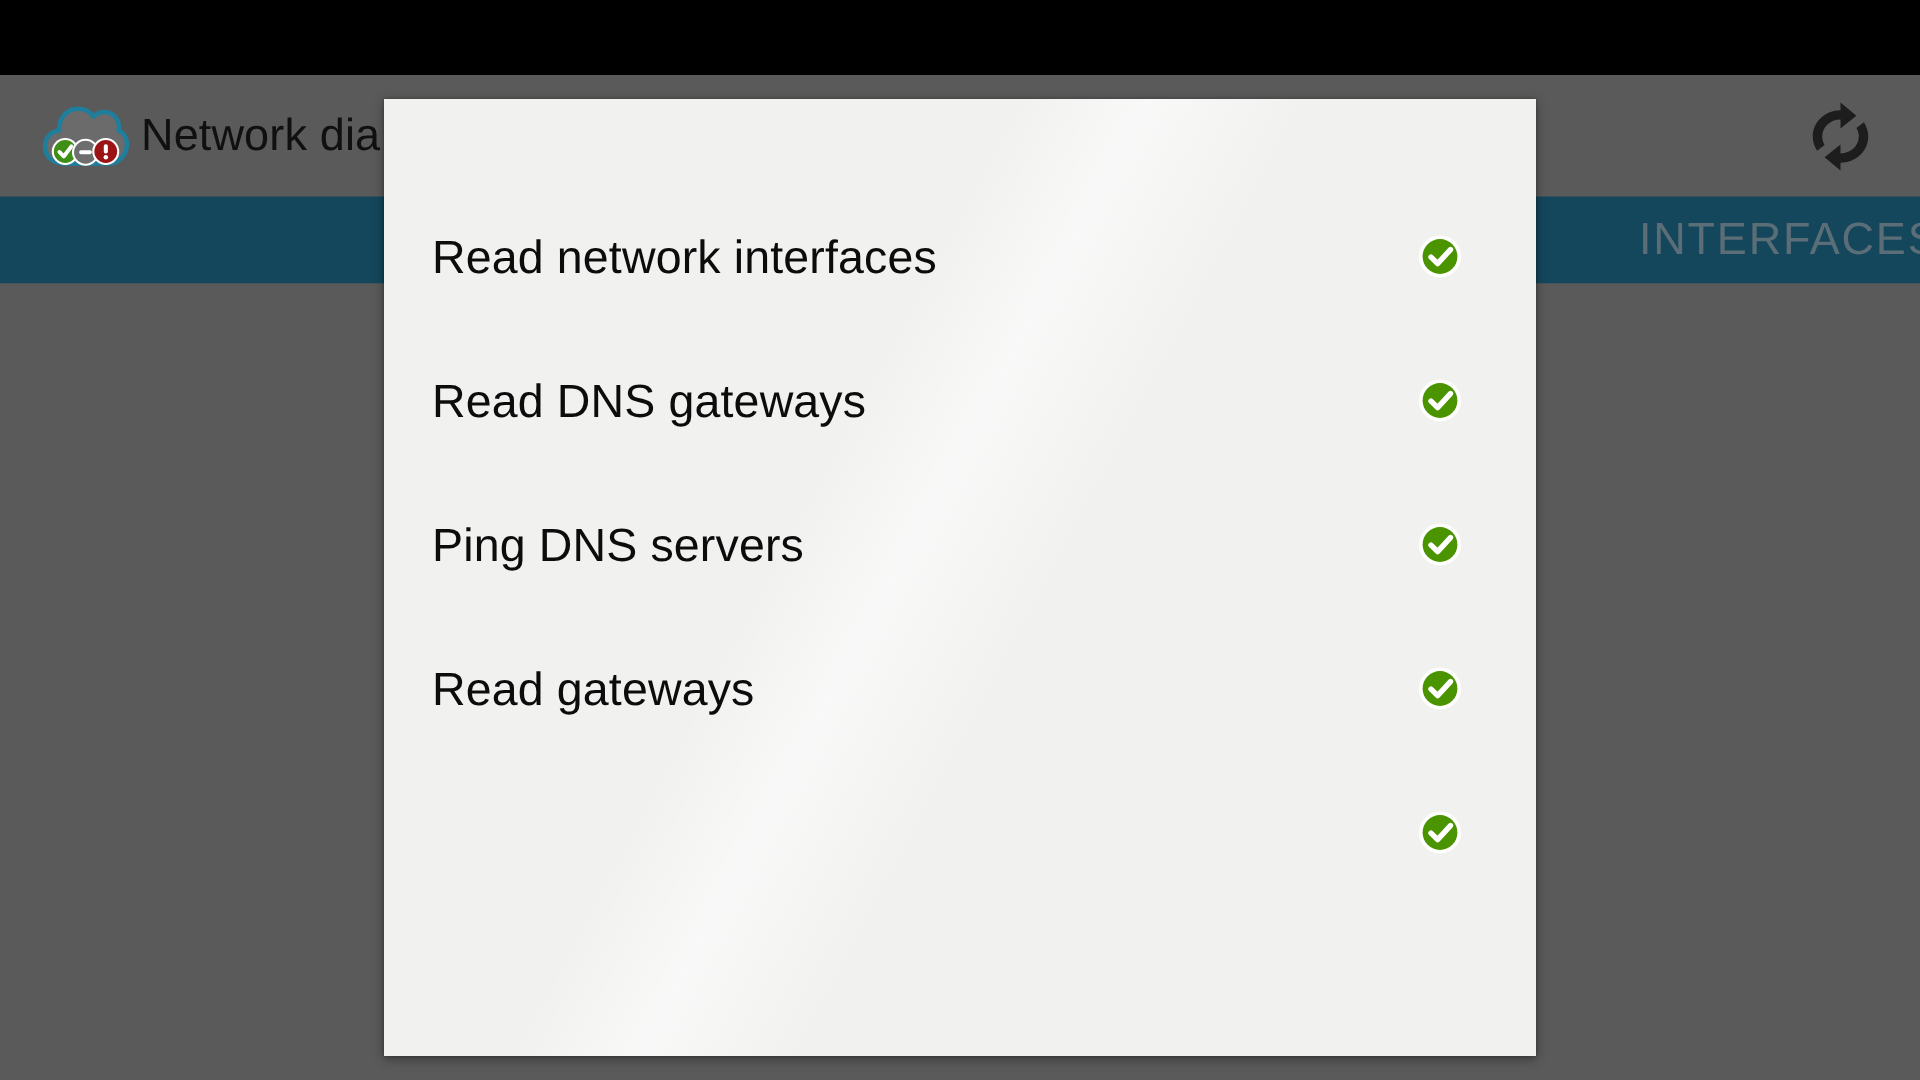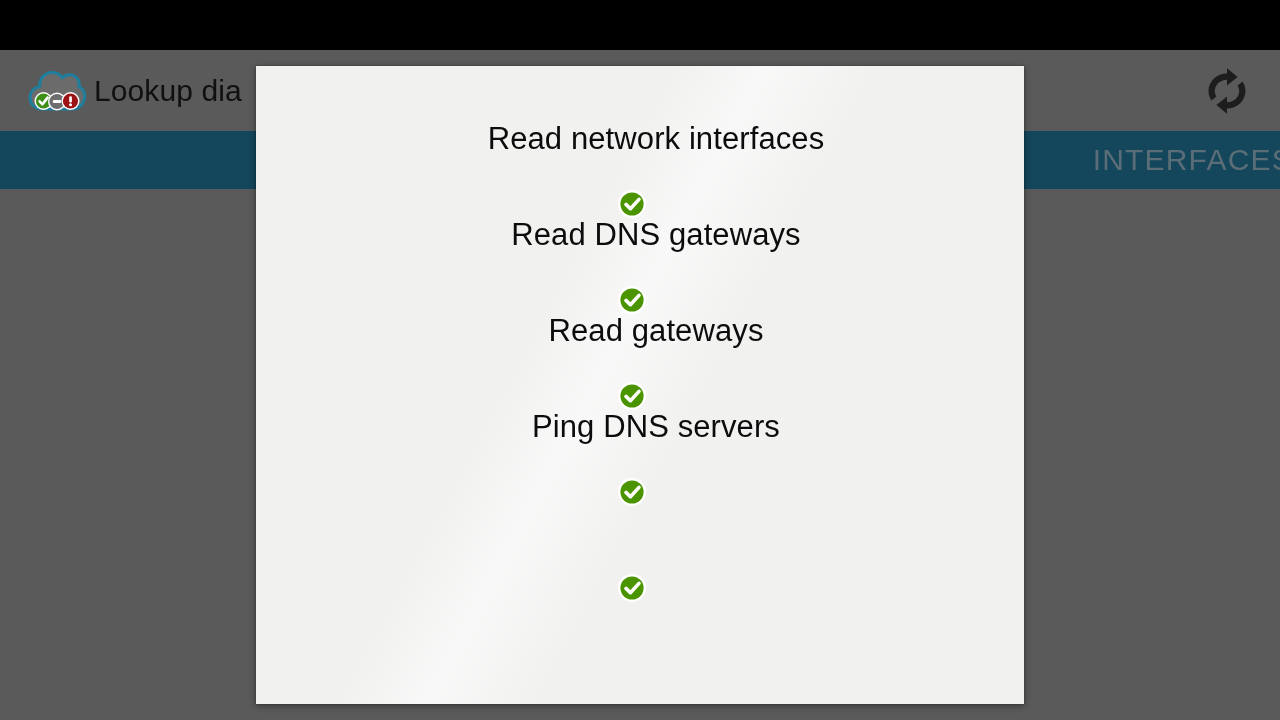--- a/index.html
+++ b/index.html
@@ -139,21 +139,20 @@
     box-sizing: border-box;
   }
 
   .task-row {
     position: relative;
     height: 96px;
     display: flex;
     align-items: center;
     padding: 0 0 0 32px;
     box-sizing: border-box;
-    flex-direction: column;
   }
 
   .task-label {
     font-size: 31px;
     color: #0c0c0c;
     line-height: 1;
     letter-spacing: 0.1px;
     white-space: nowrap;
   }
 
@@ -194,21 +193,21 @@
           <circle cx="31" cy="36.5" r="9" fill="#ffffff"></circle>
           <circle cx="31" cy="36.5" r="7.6" fill="#6e6e6e"></circle>
           <rect x="26.8" y="35.1" width="8.4" height="2.8" rx="1.2" fill="#ffffff"></rect>
           <circle cx="44.5" cy="36" r="9" fill="#ffffff"></circle>
           <circle cx="44.5" cy="36" r="7.6" fill="#9c1316"></circle>
           <rect x="43.2" y="31.2" width="2.7" height="6.2" rx="1.2" fill="#ffffff"></rect>
           <circle cx="44.55" cy="39.8" r="1.5" fill="#ffffff"></circle>
         </svg>
       </span>
 
-      <span class="app-title">Lookup dia</span>
+      <span class="app-title">Network dia</span>
 
       <span class="action-bar-spacer"></span>
 
       <span class="refresh-button">
         <svg width="52" height="52" viewBox="0 0 52 52" xmlns="http://www.w3.org/2000/svg">
           <g fill="#1d1d1d">
             <path d="M26 8.5 C15.8 8.5 7.5 16.3 7.5 26 C7.5 29.5 8.6 32.8 10.4 35.5
                      L15.4 31.6 C14.4 29.9 13.8 28 13.8 26 C13.8 19.8 19.2 14.7 26 14.7
                      L26 20.6 L36.6 12.1 L26 3.3 Z"></path>
             <path d="M26 43.5 C36.2 43.5 44.5 35.7 44.5 26 C44.5 22.5 43.4 19.2 41.6 16.5
@@ -247,33 +246,33 @@
         <span class="task-status">
           <svg width="30" height="30" viewBox="0 0 30 30" xmlns="http://www.w3.org/2000/svg">
             <circle cx="15" cy="15" r="14" fill="#ffffff"></circle>
             <circle cx="15" cy="15" r="11.6" fill="#4a9400"></circle>
             <path d="M9 15.4 L13.4 19.7 L22 10.4" fill="none" stroke="#ffffff" stroke-width="3.6" stroke-linecap="round" stroke-linejoin="round"></path>
           </svg>
         </span>
       </div>
 
       <div class="task-row">
+        <span class="task-label">Ping DNS servers</span>
+        <span class="task-spacer"></span>
+        <span class="task-status">
+          <svg width="30" height="30" viewBox="0 0 30 30" xmlns="http://www.w3.org/2000/svg">
+            <circle cx="15" cy="15" r="14" fill="#ffffff"></circle>
+            <circle cx="15" cy="15" r="11.6" fill="#4a9400"></circle>
+            <path d="M9 15.4 L13.4 19.7 L22 10.4" fill="none" stroke="#ffffff" stroke-width="3.6" stroke-linecap="round" stroke-linejoin="round"></path>
+          </svg>
+        </span>
+      </div>
+
+      <div class="task-row">
         <span class="task-label">Read gateways</span>
-        <span class="task-spacer"></span>
-        <span class="task-status">
-          <svg width="30" height="30" viewBox="0 0 30 30" xmlns="http://www.w3.org/2000/svg">
-            <circle cx="15" cy="15" r="14" fill="#ffffff"></circle>
-            <circle cx="15" cy="15" r="11.6" fill="#4a9400"></circle>
-            <path d="M9 15.4 L13.4 19.7 L22 10.4" fill="none" stroke="#ffffff" stroke-width="3.6" stroke-linecap="round" stroke-linejoin="round"></path>
-          </svg>
-        </span>
-      </div>
-
-      <div class="task-row">
-        <span class="task-label">Ping DNS servers</span>
         <span class="task-spacer"></span>
         <span class="task-status">
           <svg width="30" height="30" viewBox="0 0 30 30" xmlns="http://www.w3.org/2000/svg">
             <circle cx="15" cy="15" r="14" fill="#ffffff"></circle>
             <circle cx="15" cy="15" r="11.6" fill="#4a9400"></circle>
             <path d="M9 15.4 L13.4 19.7 L22 10.4" fill="none" stroke="#ffffff" stroke-width="3.6" stroke-linecap="round" stroke-linejoin="round"></path>
           </svg>
         </span>
       </div>
 

